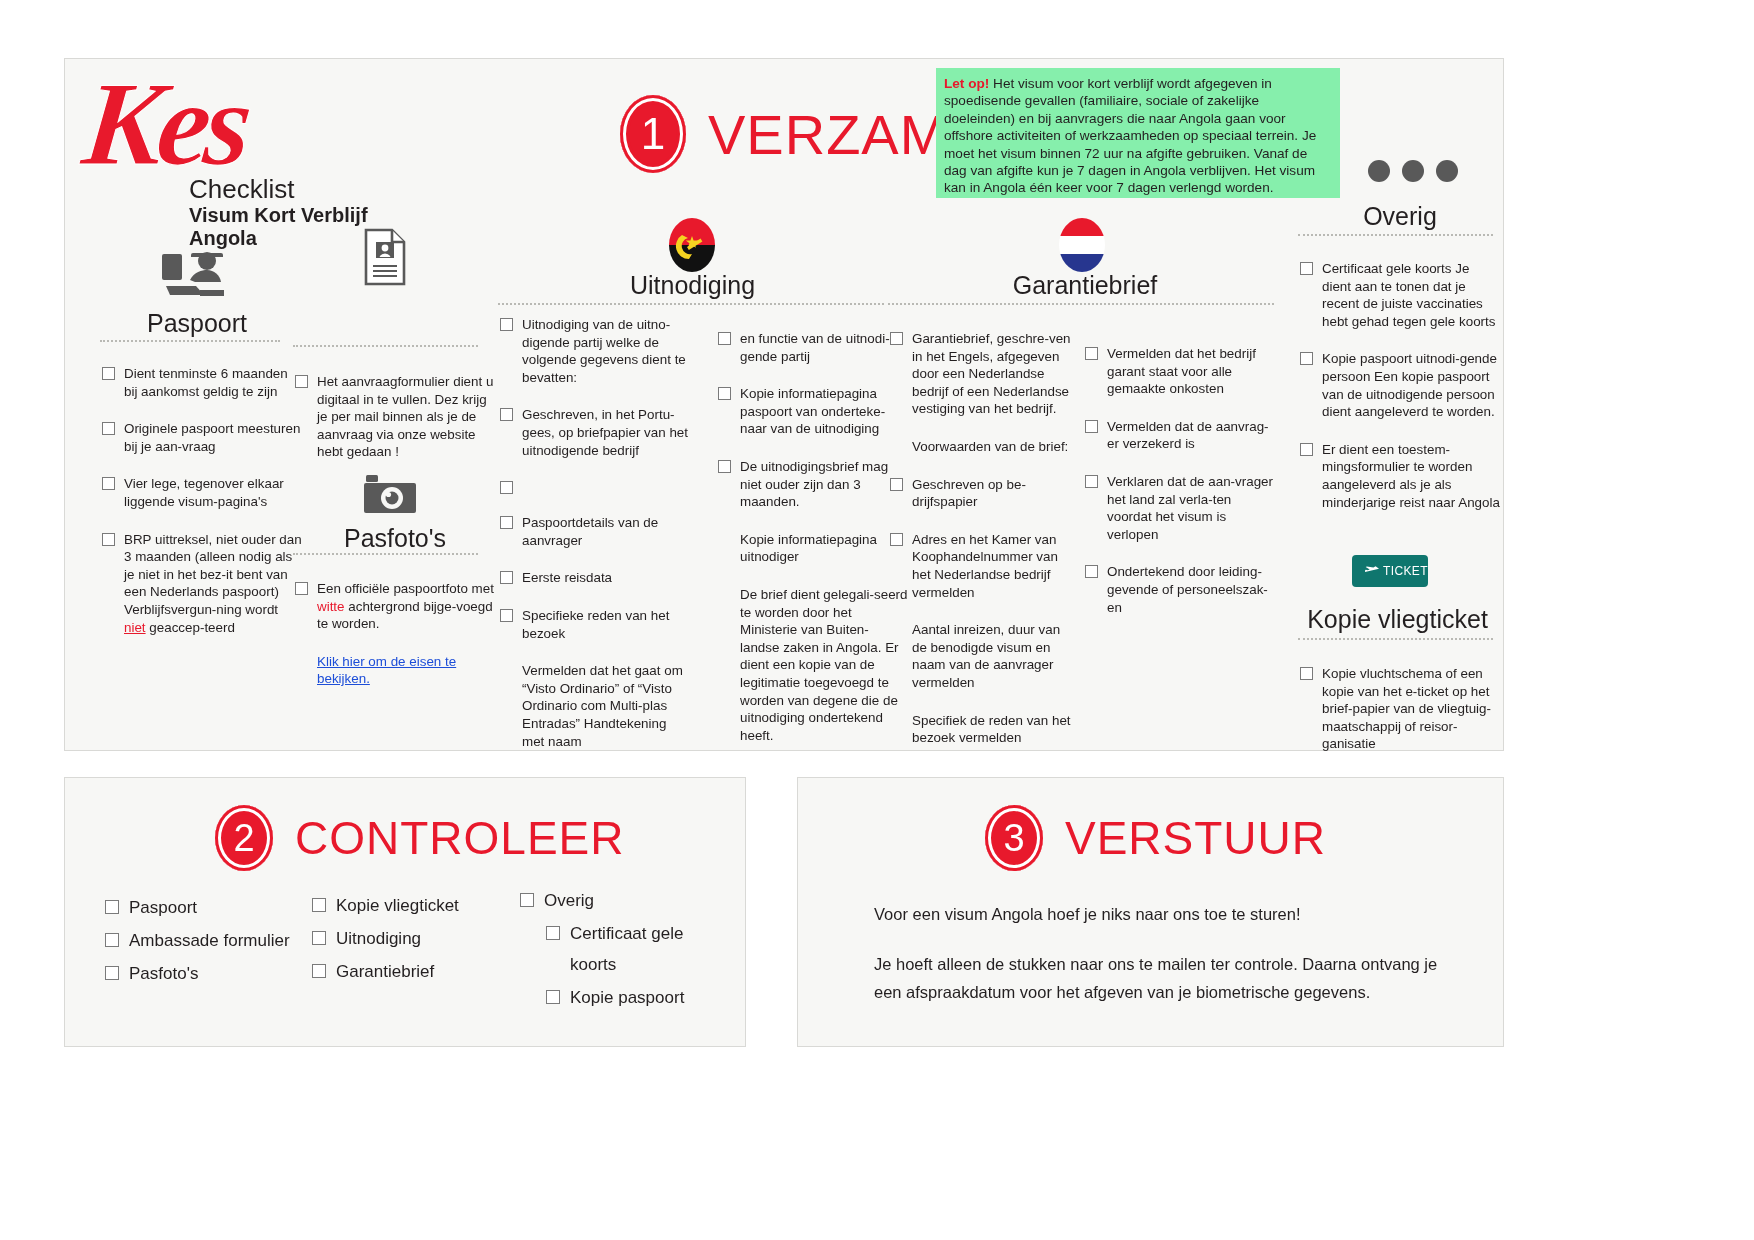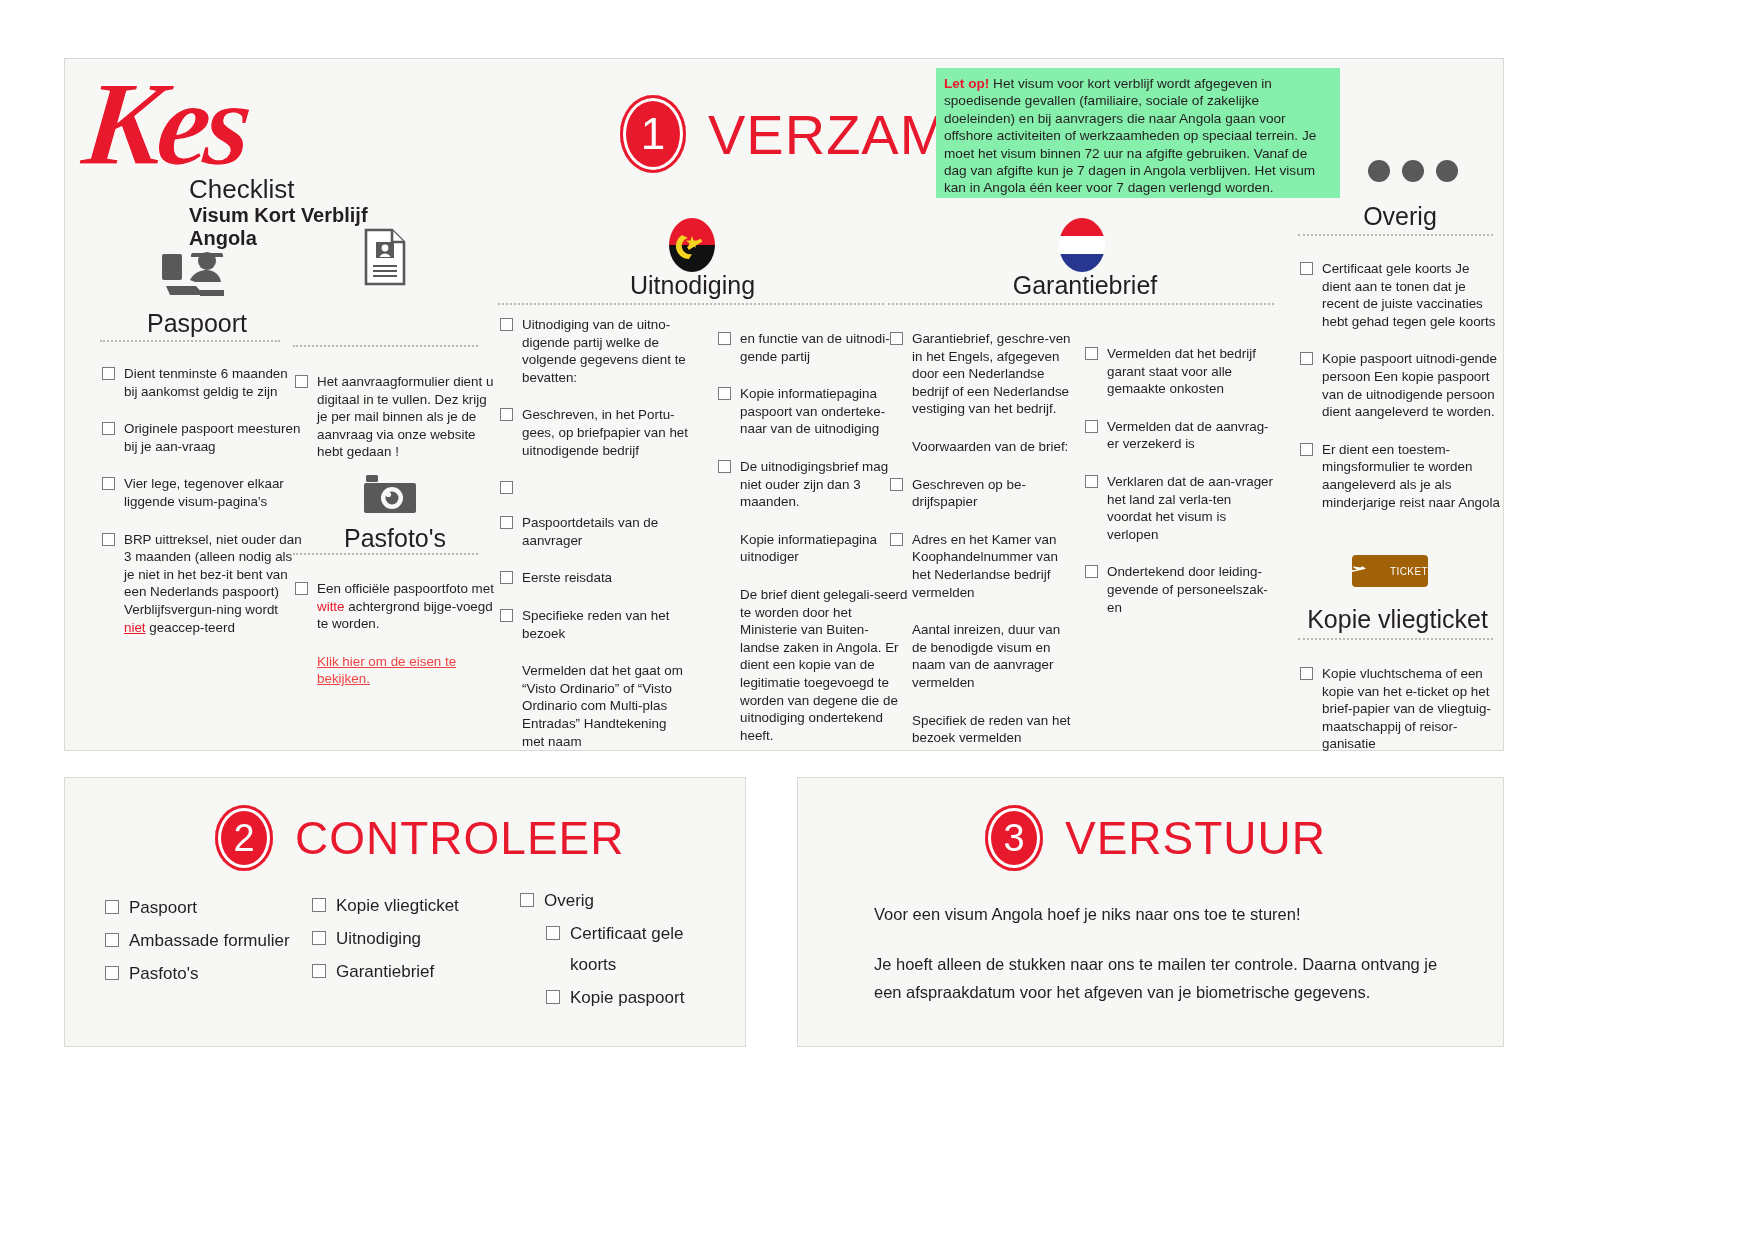--- a/index.html
+++ b/index.html
@@ -94,21 +94,21 @@
   .cl{position:absolute;font-size:13.4px;line-height:17.6px;color:#231f20;}
   .cl .it{display:flex;margin-bottom:11px;align-items:flex-start;margin-top:20px;}
   .cl .box{
     flex:0 0 auto;width:13px;height:13px;border:1.6px solid #7a7a7a;background:#ffffff;
     margin-right:9px;margin-top:2px;box-sizing:border-box;
   }
   .cl .tx{flex:1 1 auto;}
   .cl .it.nb .box{visibility:hidden;}
   .red{color:#e8192c;}
   .undl{text-decoration:underline;}
-  .lnk{color:#ef4444;text-decoration:underline;}
+  .lnk{color:#1d4ed8;text-decoration:underline;}
 
   
   #cl-paspoort{left:102px;top:345px;width:200px;}
   #cl-ambassade{left:295px;top:353px;width:200px;}
   #cl-pasfoto{left:295px;top:560px;width:200px;}
   #cl-uitn-a{left:500px;top:296px;width:190px;}
   #cl-uitn-b{left:718px;top:310px;width:190px;}
   #cl-gar-a{left:890px;top:310px;width:185px;}
   #cl-gar-b{left:1085px;top:325px;width:190px;}
   #cl-overig{left:1300px;top:240px;width:200px;}
@@ -127,23 +127,23 @@
   #cl-ctrl-c .sub{margin-left:26px;}
 
   #verstuur-text{
     position:absolute;left:874px;top:900px;width:590px;
     font-size:16.5px;line-height:28px;color:#231f20;
   }
   #verstuur-text p{margin:0 0 22px 0;}
 
   .ticket-btn{
     position:absolute;left:1352px;top:555px;width:76px;height:32px;
-    background:#a16207;border-radius:4px;
-    display:flex;align-items:center;justify-content:space-between;gap:4px;
-    color:#ffffff;font-size:10px;letter-spacing:.4px;
+    background:#0f766e;border-radius:4px;
+    display:flex;align-items:center;justify-content:flex-end;gap:4px;
+    color:#ffffff;font-size:12px;letter-spacing:.4px;
   }
 </style>
 </head>
 <body>
 
 <div class="page">
 
   <div class="panel" id="panel-main"></div>
 
   <div class="logo-wrap">

